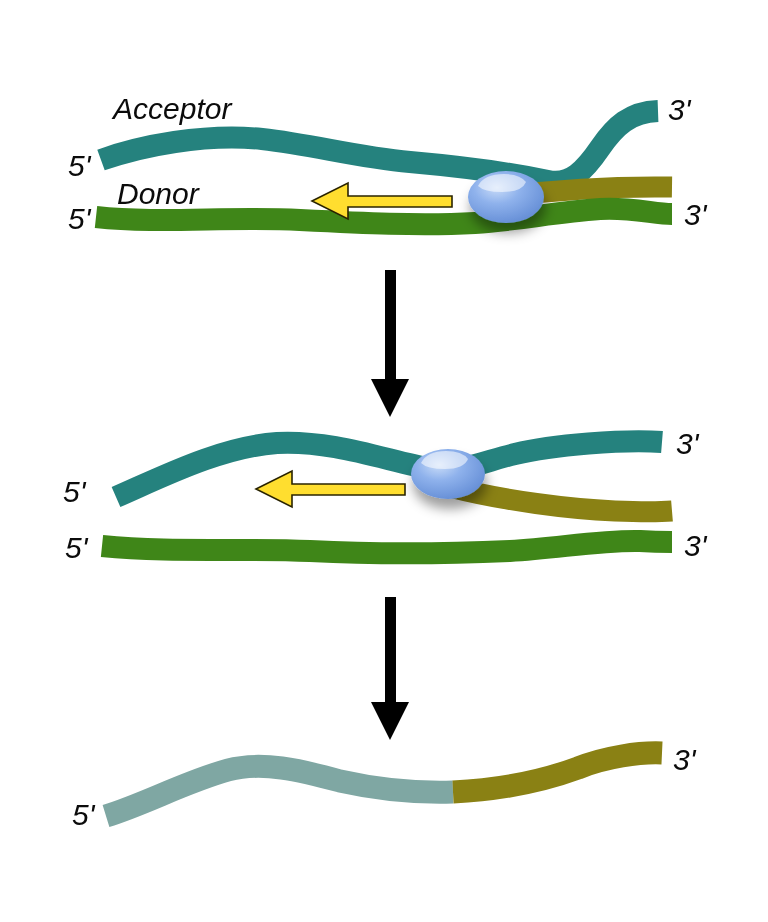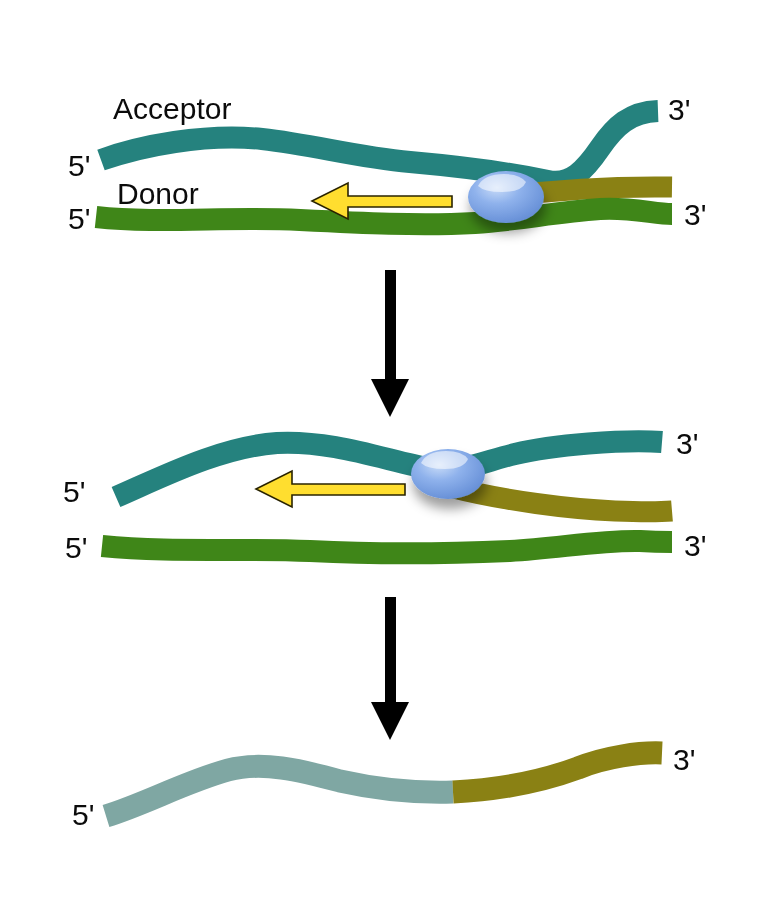--- a/index.html
+++ b/index.html
@@ -9,20 +9,21 @@
     width: 768px;
     height: 922px;
     overflow: hidden;
     font-family: "Liberation Sans", sans-serif;
   }
   .stage {
     position: relative;
     width: 768px;
     height: 922px;
     background: #ffffff;
+    font-style: italic;
   }
   svg { display: block; }
   text {
     font-family: "Liberation Sans", sans-serif;
     font-size: 30px;
     fill: #0b0b0b;
   }
   .strand { fill: none; stroke-linecap: butt; stroke-linejoin: round; }
 </style>
 </head>

